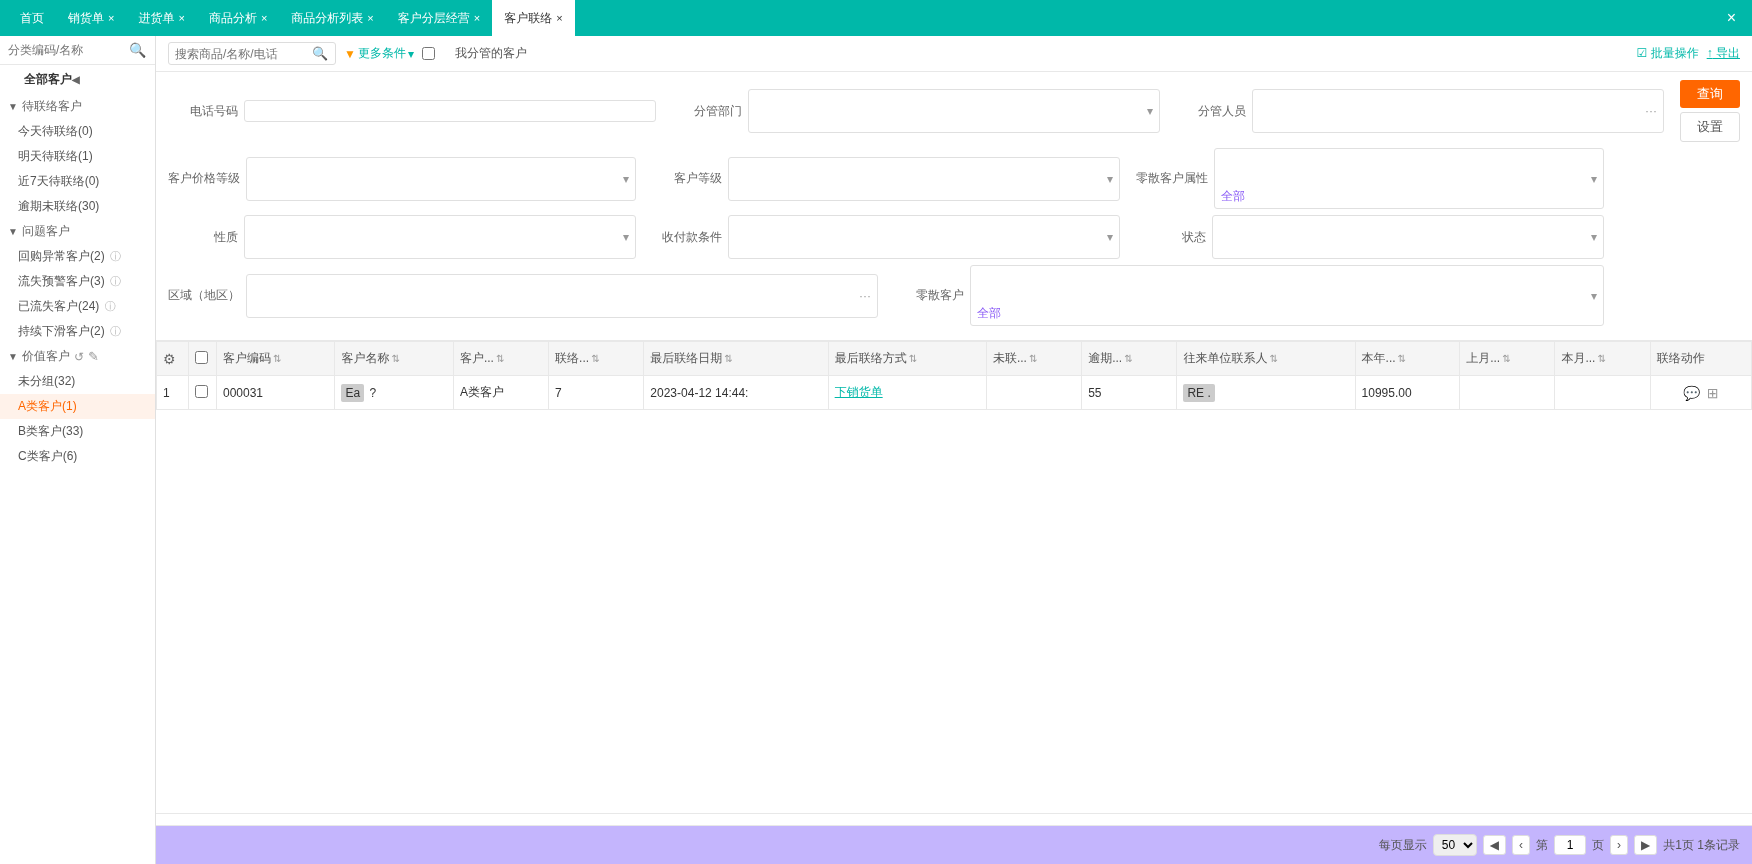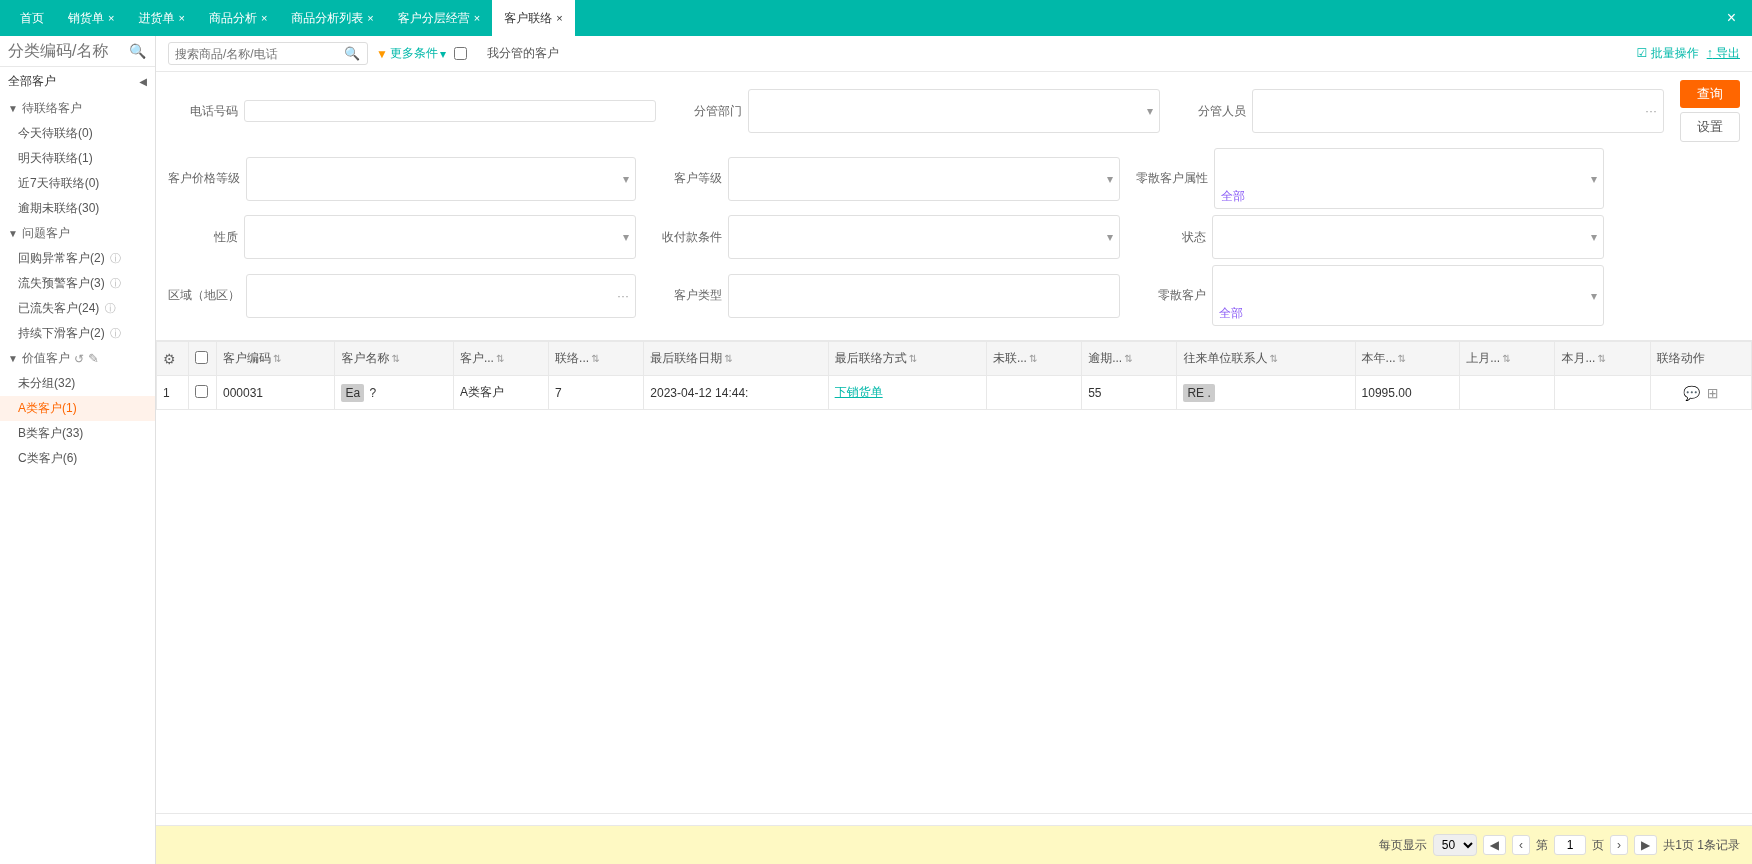--- a/index.html
+++ b/index.html
@@ -37,27 +37,27 @@
       background: #fff;
       border-right: 1px solid #e0e0e0;
       display: flex; flex-direction: column;
       overflow-y: auto;
     }
     .sidebar-search {
       display: flex; align-items: center;
       padding: 6px 8px; border-bottom: 1px solid #e8e8e8;
     }
     .sidebar-search input {
-      border: none; outline: none; font-size: 16px; width: 100%; color: #be185d;
+      border: none; outline: none; font-size: 12px; width: 100%; color: #be185d;
     }
     .sidebar-search .search-icon { color: #999; font-size: 14px; cursor: pointer; }
 
     .sidebar-section-header {
-      display: flex; align-items: center; justify-content: space-between;
-      padding: 6px 8px; font-weight: normal; color: #333; font-size: 13px;
+      display: flex; align-items: center; justify-content: flex-start;
+      padding: 6px 24px; font-weight: bold; color: #333; font-size: 13px;
     }
     .collapse-icon { font-size: 10px; cursor: pointer; color: #666; }
 
     .sidebar-group-title {
       display: flex; align-items: center;
       padding: 4px 8px; color: #666; font-size: 12px;
       cursor: pointer;
     }
     .sidebar-group-title .arrow { margin-right: 4px; font-size: 10px; }
 
@@ -75,21 +75,21 @@
 
     
     .filter-bar {
       display: flex; align-items: center;
       background: #fff; padding: 6px 12px;
       border-bottom: 1px solid #e8e8e8; gap: 8px;
     }
     .filter-search {
       display: flex; align-items: center;
       border: 1px solid #ddd; border-radius: 3px;
-      padding: 3px 6px; width: 200px;
+      padding: 3px 6px; width: 168px;
     }
     .filter-search input { border: none; outline: none; font-size: 12px; width: 100%; }
     .filter-search .s-icon { color: #999; font-size: 13px; }
     .more-filters {
       display: flex; align-items: center; color: #00b8a9; cursor: pointer; gap: 2px;
     }
     .my-customers {
       display: flex; align-items: center; gap: 20px; color: #555; cursor: pointer;
     }
     .toolbar-right {
@@ -155,21 +155,21 @@
       padding: 8px 6px; border: 1px solid #e8e8e8;
       color: #333; white-space: nowrap;
     }
     .link-text { color: #00b8a9; text-decoration: underline; cursor: pointer; }
     .action-icons { display: flex; gap: 6px; justify-content: center; }
     .action-icon { color: #999; cursor: pointer; font-size: 14px; }
 
     
     .pagination {
       display: flex; align-items: center; justify-content: flex-end;
-      padding: 8px 12px; background: #fef9c3; border-top: 1px solid #e8e8e8;
+      padding: 8px 12px; background: #c4b5fd; border-top: 1px solid #e8e8e8;
       gap: 6px; font-size: 12px; color: #555;
     }
     .page-size-select {
       border: 1px solid #ddd; border-radius: 4px; padding: 2px 4px; font-size: 12px;
     }
     .pagination button {
       border: 1px solid #ddd; background: #fff; padding: 2px 6px;
       border-radius: 3px; cursor: pointer; color: #555; font-size: 12px;
     }
     .pagination button:disabled { color: #ccc; cursor: not-allowed; }
@@ -391,27 +391,20 @@
           </div>
         </div>
         <div style="width:120px;"></div>
       </div>
       <div class="filter-row">
         <div class="filter-field">
           <label>区域（地区）</label>
           <div class="filter-select">
             <span class="val"></span>
             <span class="dots">···</span>
-          </div>
-        </div>
-        <div class="filter-field">
-          <label>客户类型</label>
-          <div class="filter-select">
-            <span class="val"></span>
-            <span class="arrow"></span>
           </div>
         </div>
         <div class="filter-field">
           <label>零散客户</label>
           <div class="filter-select">
             <span class="val">全部</span>
             <span class="arrow">▾</span>
           </div>
         </div>
         <div style="width:120px;"></div>

